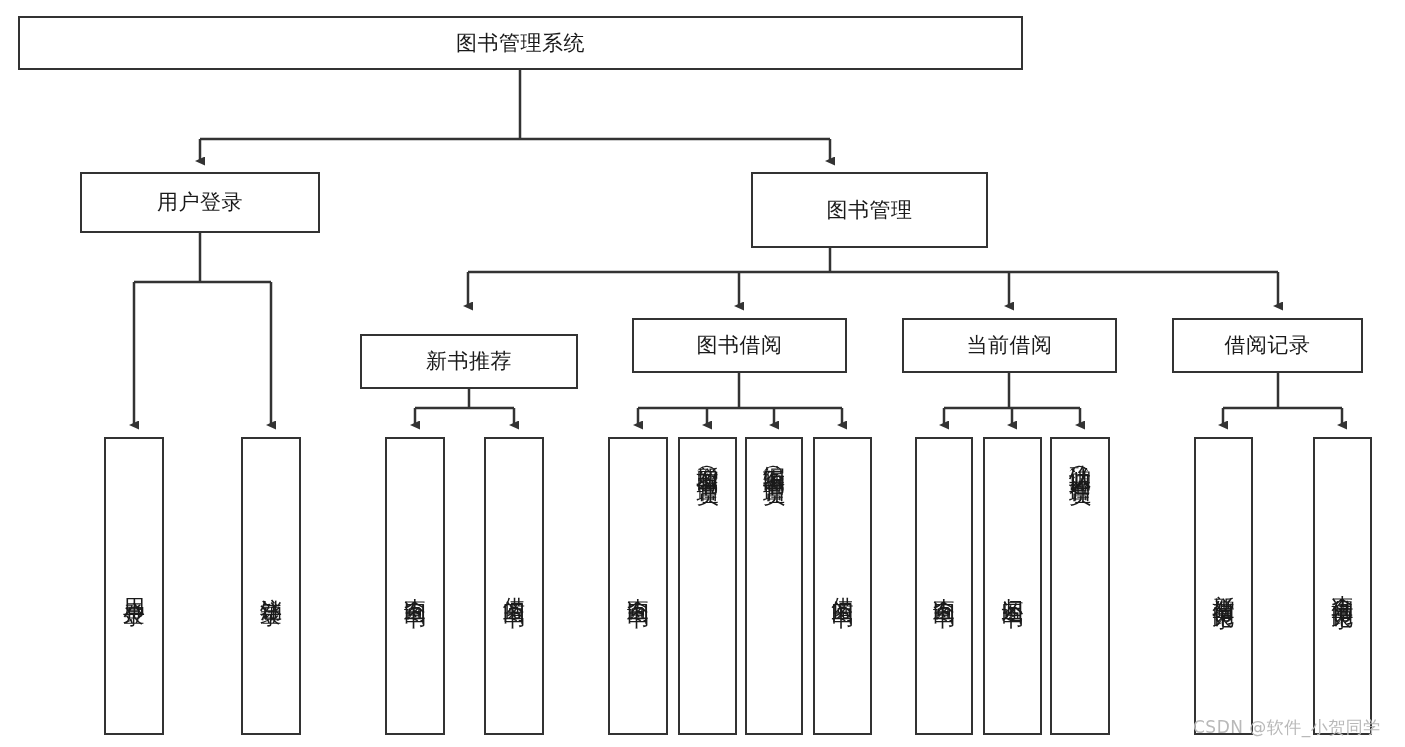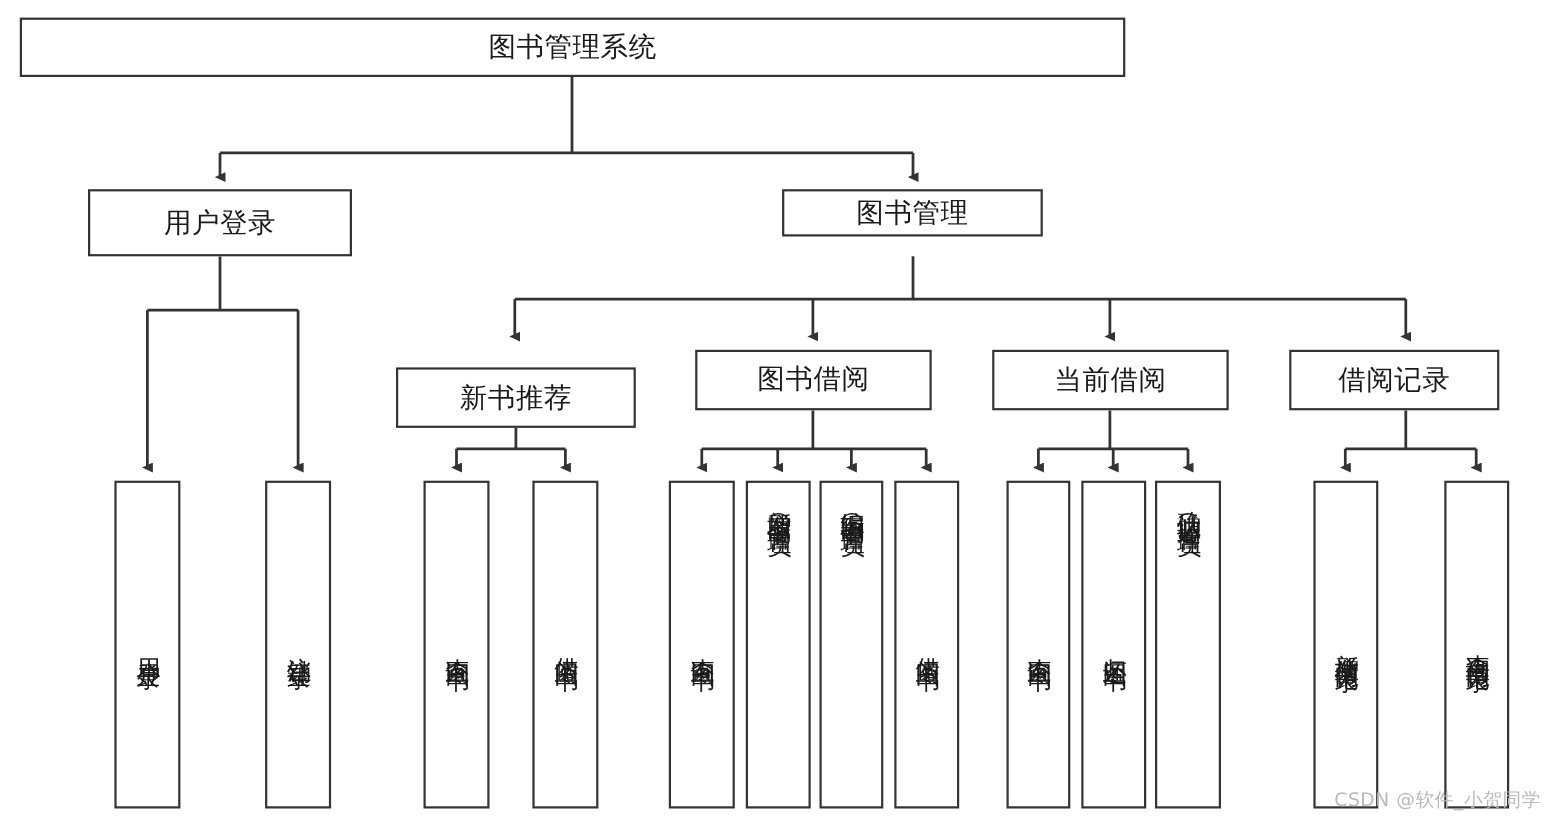--- a/index.html
+++ b/index.html
@@ -28,21 +28,21 @@
     position: absolute;
     box-sizing: border-box;
     border: 2.5px solid #333333;
     background: #ffffff;
     display: flex;
     align-items: center;
     justify-content: center;
     z-index: 3;
   }
   .node-label {
-    font-size: 25px;
+    font-size: 21px;
     color: #1a1a1a;
     line-height: 1.18;
     letter-spacing: 0.5px;
     white-space: nowrap;
     text-align: center;
   }
   .node-box.vertical {
     align-items: flex-start;
     padding-top: 8px;
   }
@@ -59,21 +59,20 @@
     align-items: center;
     padding-top: 0;
   }
   .watermark {
     position: absolute;
     font-size: 17px;
     color: #b9b9b9;
     white-space: nowrap;
     z-index: 6;
     letter-spacing: 0.5px;
-    margin-left: 20px;
   }
 </style>
 </head>
 <body>
 
 <div id="canvas">
 
   <svg id="diagram-svg" viewBox="0 0 1405 747" xmlns="http://www.w3.org/2000/svg">
     <defs>
       <marker id="arrow" markerWidth="10" markerHeight="10" refX="4.5" refY="5" orient="auto" markerUnits="userSpaceOnUse">
@@ -124,21 +123,21 @@
     </g>
   </svg>
 
   <div class="node-box" style="left:18px;top:16px;width:1005px;height:54px;">
     <span class="node-label">图书管理系统</span>
   </div>
 
   <div class="node-box" style="left:80px;top:172px;width:240px;height:61px;">
     <span class="node-label">用户登录</span>
   </div>
-  <div class="node-box" style="left:711px;top:172px;width:237px;height:43px;">
+  <div class="node-box" style="left:751px;top:172px;width:237px;height:76px;">
     <span class="node-label">图书管理</span>
   </div>
 
   <div class="node-box" style="left:360px;top:334px;width:218px;height:55px;">
     <span class="node-label">新书推荐</span>
   </div>
   <div class="node-box" style="left:632px;top:318px;width:215px;height:55px;font-family:Liberation Serif, serif;">
     <span class="node-label">图书借阅</span>
   </div>
   <div class="node-box" style="left:902px;top:318px;width:215px;height:55px;align-items:center;">

